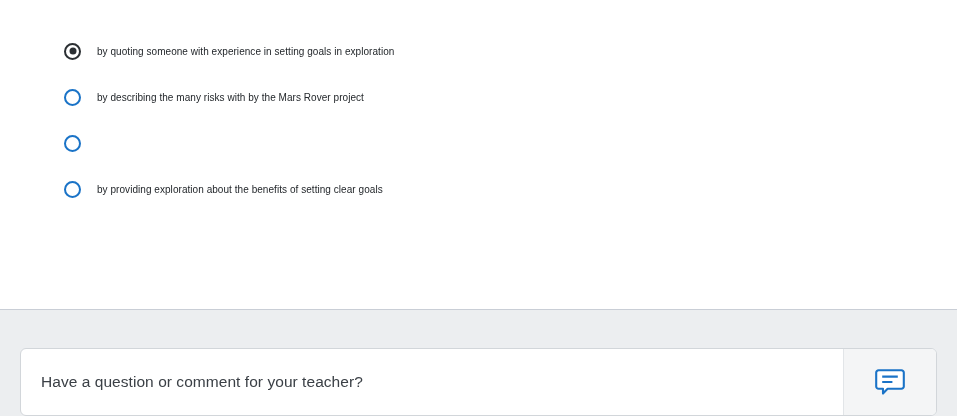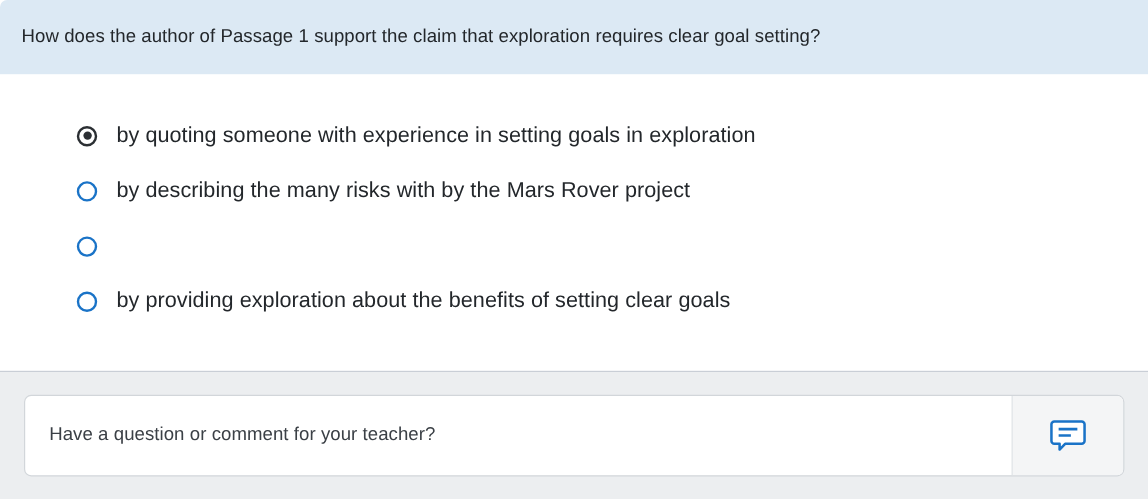--- a/index.html
+++ b/index.html
@@ -83,33 +83,33 @@
     width: 7px;
     height: 7px;
     border-radius: 50%;
     background: #2b2f33;
     top: 50%;
     left: 50%;
     transform: translate(-50%, -50%);
   }
   .option-label {
     margin-left: 16px;
-    font-size: 18px;
+    font-size: 10px;
     color: #23272b;
     letter-spacing: 0.05px;
     line-height: 1.3;
   }
 
   
   .comment-footer {
     height: 106px;
     min-height: 106px;
     background: #eceef0;
     display: flex;
-    align-items: center;
+    align-items: flex-end;
     padding: 0 20px;
     box-sizing: border-box;
   }
   .comment-box {
     flex: 1 1 auto;
     height: 68px;
     background: #ffffff;
     border: 1px solid #d2d6da;
     border-radius: 6px;
     display: flex;
@@ -143,23 +143,20 @@
   }
   .chat-icon svg {
     display: block;
   }
 </style>
 </head>
 <body>
 
 <div class="quiz-card">
 
-  <div class="question-header">
-    <div class="question-text">How does the author of Passage 1 support the claim that exploration requires clear goal setting?</div>
-  </div>
 
   <div class="options-body">
     <ul class="options-list">
 
       <li class="option-row">
         <span class="radio selected"></span>
         <span class="option-label">by quoting someone with experience in setting goals in exploration</span>
       </li>
 
       <li class="option-row">

